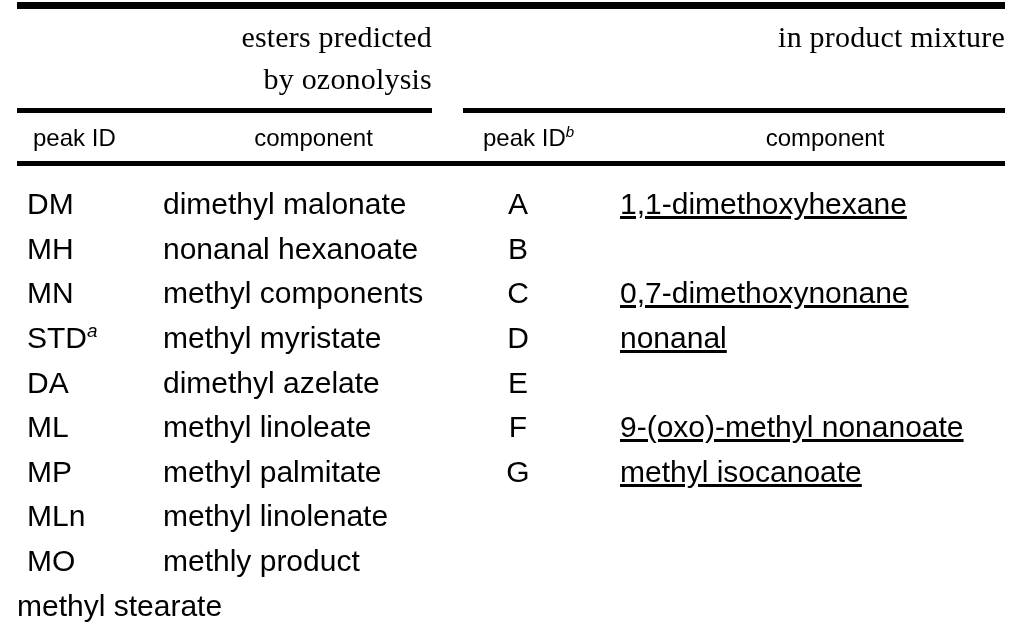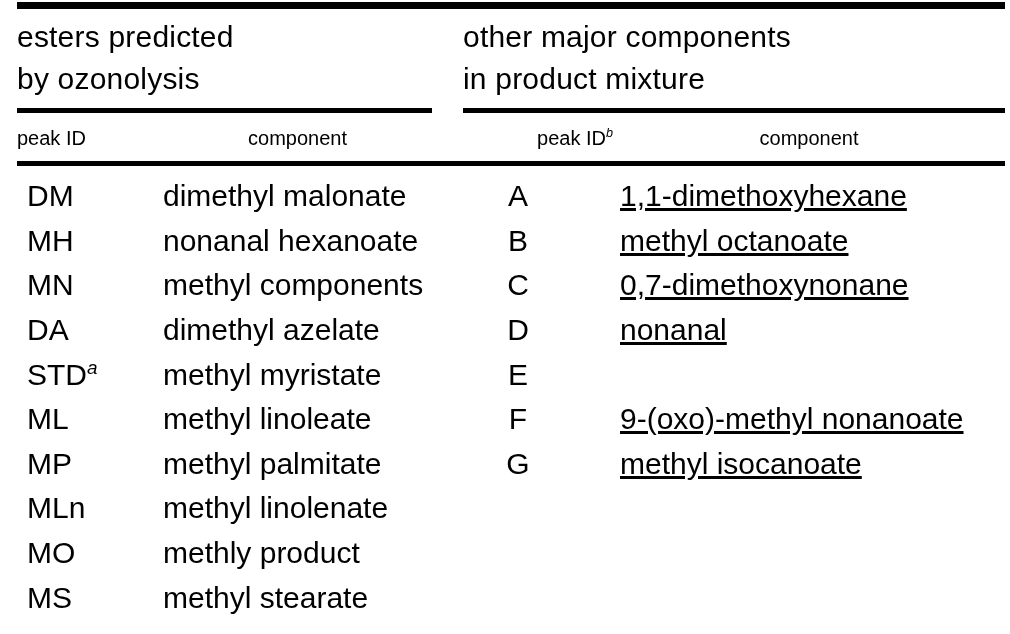--- a/index.html
+++ b/index.html
@@ -29,37 +29,38 @@
 
   .flex-row { display: flex; }
   .group-left  { width: 415px; flex: 0 0 415px; }
   .gap         { width: 31px;  flex: 0 0 31px; }
   .group-right { width: 542px; flex: 0 0 542px; }
 
   .group-titles { padding-top: 7px; }
   .gtitle {
     font-size: 30px;
     line-height: 42px;
-    text-align: left;
+    text-align: right;
     letter-spacing: 0.2px;
+    font-family: Liberation Serif, serif;
   }
   .group-rules { margin-top: 8px; }
 
   .col-headers {
     height: 48px;
     align-items: flex-end;
   }
   .chead-group { display: flex; align-items: flex-end; padding-bottom: 7px; box-sizing: border-box; height: 48px; }
-  .chead { font-size: 20px; line-height: 32px; white-space: nowrap; }
+  .chead { font-size: 24px; line-height: 32px; white-space: nowrap; margin-left: 16px; }
   .cid-head-left  { width: 146px; flex: 0 0 146px; text-align: left; }
   .ccomp-head-left { flex: 1; text-align: center; }
-  .cid-head-right { width: 150px; flex: 0 0 150px; text-align: right; padding-left: 4px; box-sizing: border-box; }
+  .cid-head-right { width: 150px; flex: 0 0 150px; text-align: left; padding-left: 4px; box-sizing: border-box; }
   .ccomp-head-right { flex: 1; text-align: center; }
 
-  .tbody { padding-top: 8px; }
+  .tbody { padding-top: 16px; }
   .trow {
     display: flex;
     align-items: center;
     height: 44.6px;
     font-size: 30px;
     white-space: nowrap;
   }
   .cid-left   { width: 146px; flex: 0 0 146px; padding-left: 10px; box-sizing: border-box; }
   .ccomp-left { flex: 1; }
   .cid-right   { width: 110px; flex: 0 0 110px; text-align: center; }
@@ -80,21 +81,20 @@
 
     <div class="rule rule-top"></div>
 
     <div class="flex-row group-titles">
       <div class="group-left gtitle">
         <div>esters predicted</div>
         <div>by ozonolysis</div>
       </div>
       <div class="gap"></div>
       <div class="group-right gtitle">
-        <div>other major components</div>
         <div>in product mixture</div>
       </div>
     </div>
 
     <div class="flex-row group-rules">
       <div class="group-left">
           <div class="rule rule-mid"></div>
         </div>
       <div class="gap"></div>
       <div class="group-right">
@@ -125,59 +125,57 @@
         </div>
         <div class="trow">
           <div class="cid-left">MH</div>
           <div class="ccomp-left">nonanal hexanoate</div>
         </div>
         <div class="trow">
           <div class="cid-left">MN</div>
           <div class="ccomp-left">methyl components</div>
         </div>
         <div class="trow">
+          <div class="cid-left"><span>STD</span><sup class="note">a</sup></div>
+          <div class="ccomp-left">methyl myristate</div>
+        </div>
+        <div class="trow">
           <div class="cid-left">DA</div>
           <div class="ccomp-left">dimethyl azelate</div>
-        </div>
-        <div class="trow">
-          <div class="cid-left"><span>STD</span><sup class="note">a</sup></div>
-          <div class="ccomp-left">methyl myristate</div>
         </div>
         <div class="trow">
           <div class="cid-left">ML</div>
           <div class="ccomp-left">methyl linoleate</div>
         </div>
         <div class="trow">
           <div class="cid-left">MP</div>
           <div class="ccomp-left">methyl palmitate</div>
         </div>
         <div class="trow">
           <div class="cid-left">MLn</div>
           <div class="ccomp-left">methyl linolenate</div>
         </div>
         <div class="trow">
           <div class="cid-left">MO</div>
           <div class="ccomp-left">methly product</div>
         </div>
         <div class="trow">
-          <div class="cid-left">MS</div>
           <div class="ccomp-left">methyl stearate</div>
         </div>
       </div>
 
       <div class="gap"></div>
 
       <div class="group-right">
         <div class="trow">
           <div class="cid-right">A</div>
           <div class="ccomp-right">1,1-dimethoxyhexane</div>
         </div>
         <div class="trow">
           <div class="cid-right">B</div>
-          <div class="ccomp-right">methyl octanoate</div>
         </div>
         <div class="trow">
           <div class="cid-right">C</div>
           <div class="ccomp-right">0,7-dimethoxynonane</div>
         </div>
         <div class="trow">
           <div class="cid-right">D</div>
           <div class="ccomp-right">nonanal</div>
         </div>
         <div class="trow">

